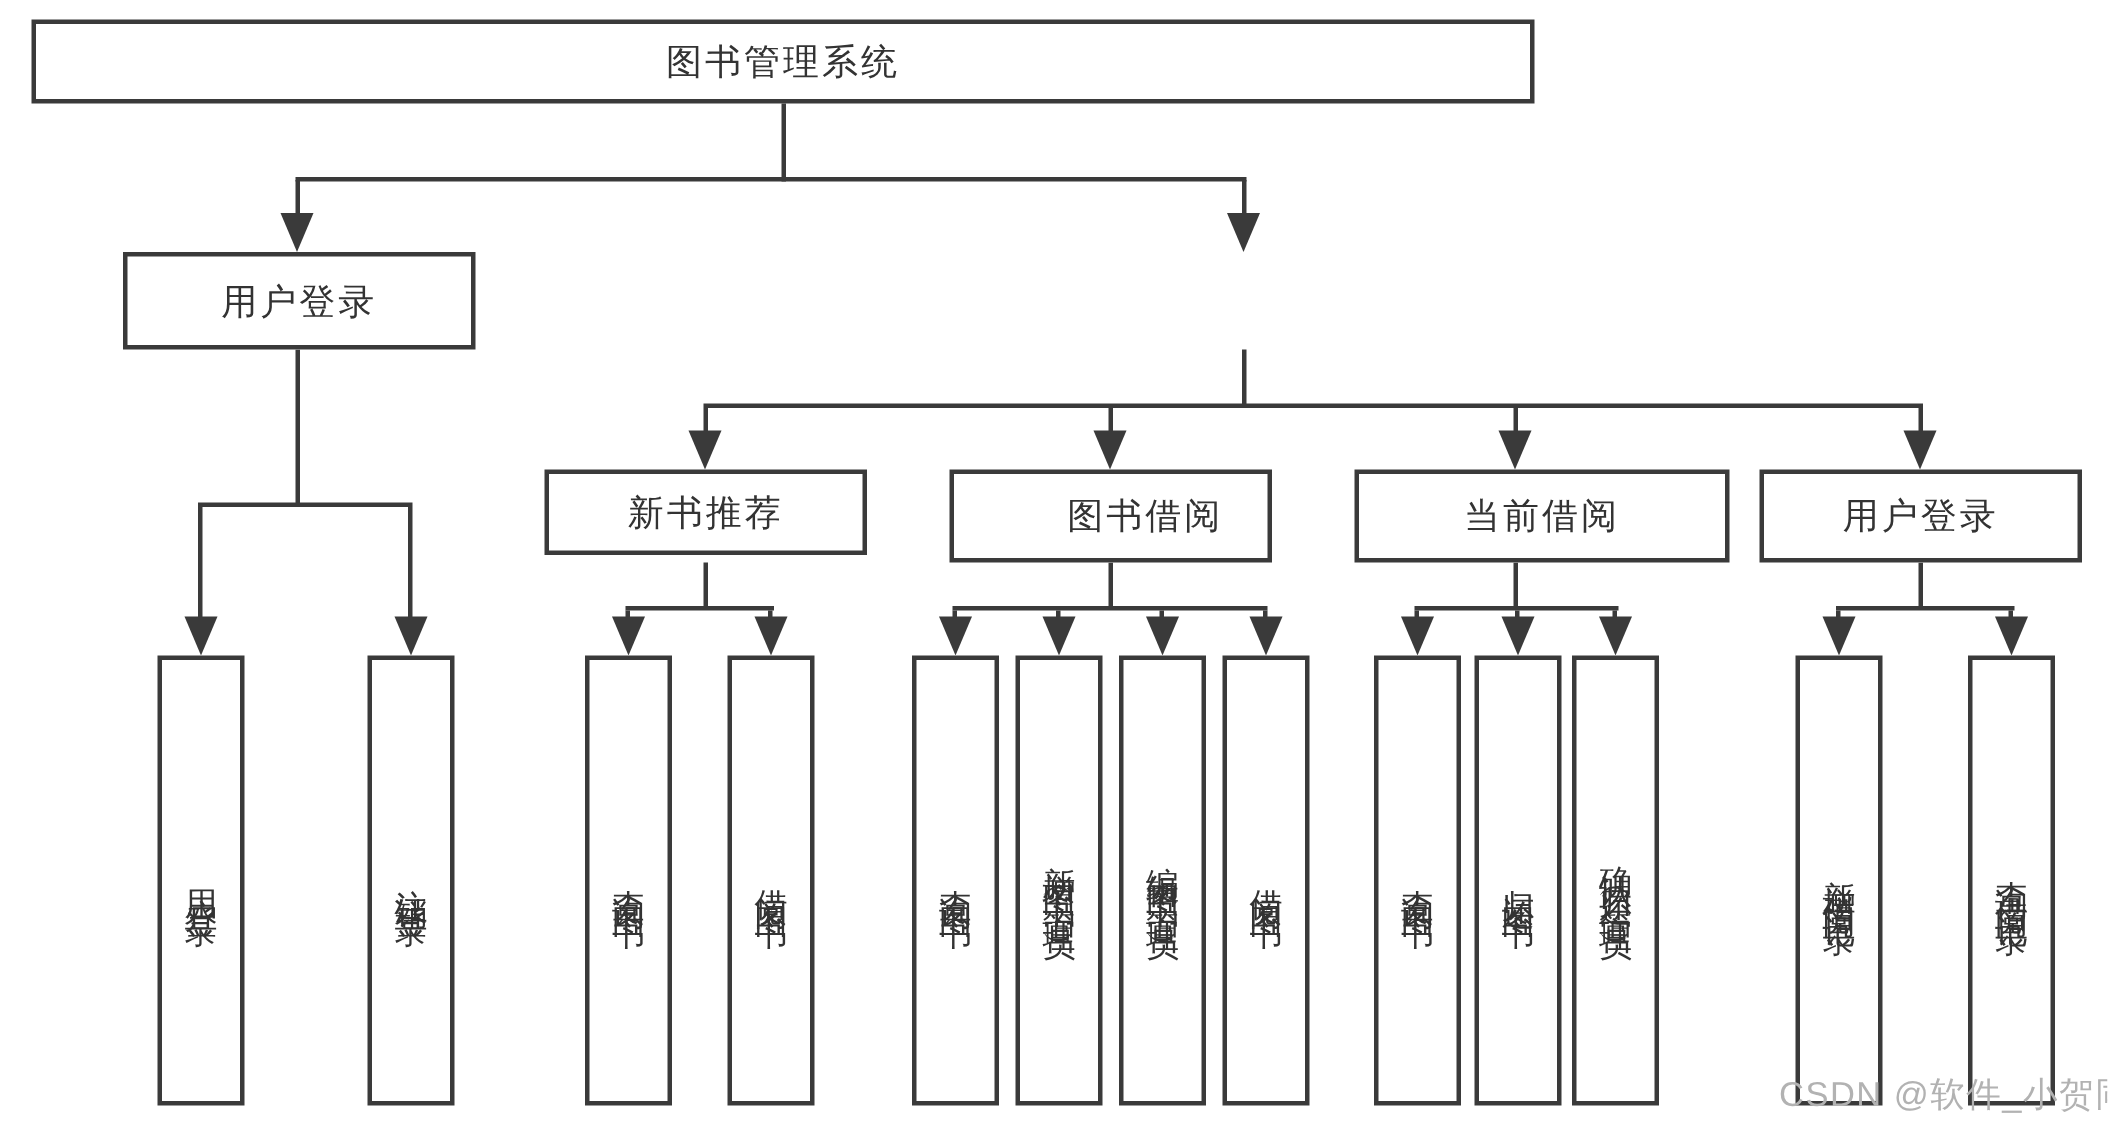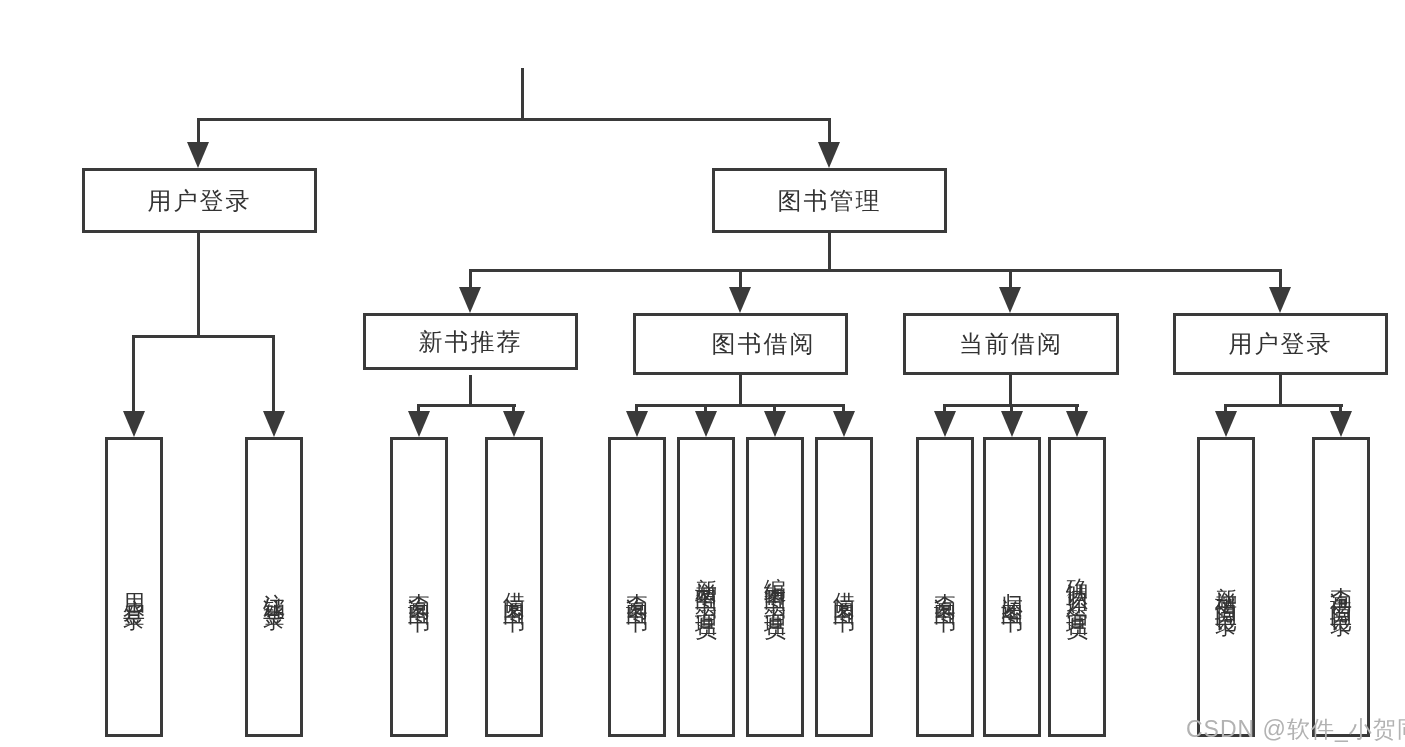--- a/index.html
+++ b/index.html
@@ -31,30 +31,30 @@
   .wm{
     position:absolute;left:1186px;top:714px;font-size:23px;color:#b2b2b2;
     z-index:5;letter-spacing:1px;white-space:nowrap;
   }
 </style>
 </head>
 <body>
 
 <div class="stage">
 
+  <div class="box" style="left:21px;top:13px;width:1002px;height:56px;">图书管理系统</div>
 
   <div class="vl" style="left:521px;top:68px;height:53px;"></div>
   <div class="hl" style="left:197px;top:118px;width:634px;"></div>
   <div class="vl" style="left:197px;top:120px;height:24px;"></div>
   <div class="vl" style="left:828px;top:120px;height:24px;"></div>
   <div class="ar" style="left:187px;top:142px;"></div>
   <div class="ar" style="left:818px;top:142px;"></div>
 
   <div class="box" style="left:82px;top:168px;width:235px;height:65px;">用户登录</div>
-  <div class="box" style="left:712px;top:168px;width:235px;height:65px;">图书管理</div>
 
   <div class="vl" style="left:197px;top:233px;height:104px;"></div>
   <div class="hl" style="left:132px;top:335px;width:143px;"></div>
   <div class="vl" style="left:132px;top:338px;height:74px;"></div>
   <div class="vl" style="left:272px;top:338px;height:74px;"></div>
   <div class="ar" style="left:123px;top:411px;"></div>
   <div class="ar" style="left:263px;top:411px;"></div>
 
   <div class="vl" style="left:828px;top:233px;height:38px;"></div>
   <div class="hl" style="left:469px;top:269px;width:813px;"></div>
@@ -62,21 +62,21 @@
   <div class="vl" style="left:739px;top:272px;height:17px;"></div>
   <div class="vl" style="left:1009px;top:272px;height:17px;"></div>
   <div class="vl" style="left:1279px;top:272px;height:17px;"></div>
   <div class="ar" style="left:459px;top:287px;"></div>
   <div class="ar" style="left:729px;top:287px;"></div>
   <div class="ar" style="left:999px;top:287px;"></div>
   <div class="ar" style="left:1269px;top:287px;"></div>
 
   <div class="box" style="left:363px;top:313px;width:215px;height:57px;">新书推荐</div>
   <div class="box" style="left:633px;top:313px;width:215px;height:62px;padding-left:46px;">图书借阅</div>
-  <div class="box" style="left:903px;top:313px;width:216px;height:62px;">当前借阅</div>
+  <div class="box" style="left:903px;top:313px;width:250px;height:62px;">当前借阅</div>
   <div class="box" style="left:1173px;top:313px;width:215px;height:62px;">用户登录</div>
 
   <div class="vl" style="left:469px;top:375px;height:31px;"></div>
   <div class="hl" style="left:417px;top:404px;width:99px;"></div>
   <div class="vl" style="left:417px;top:407px;height:6px;"></div>
   <div class="vl" style="left:512px;top:407px;height:6px;"></div>
   <div class="ar" style="left:408px;top:411px;"></div>
   <div class="ar" style="left:503px;top:411px;"></div>
 
   <div class="vl" style="left:739px;top:375px;height:31px;"></div>

